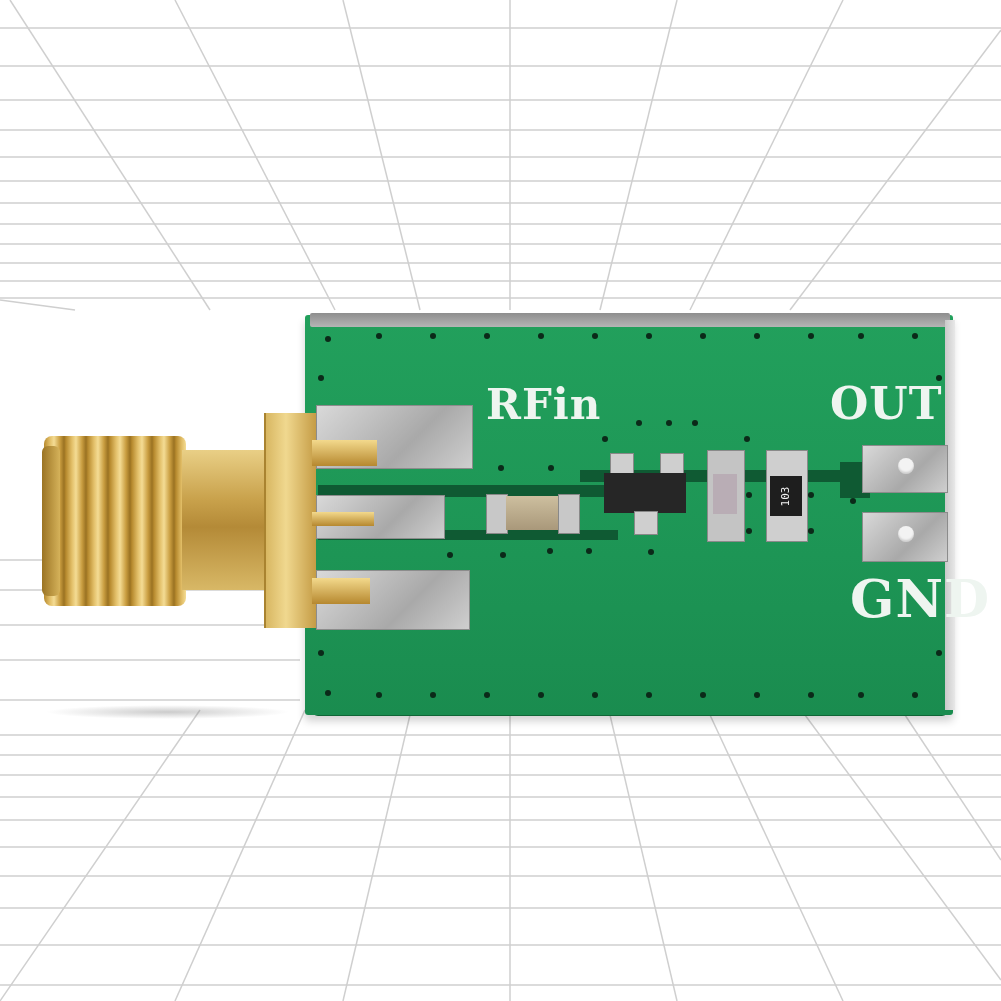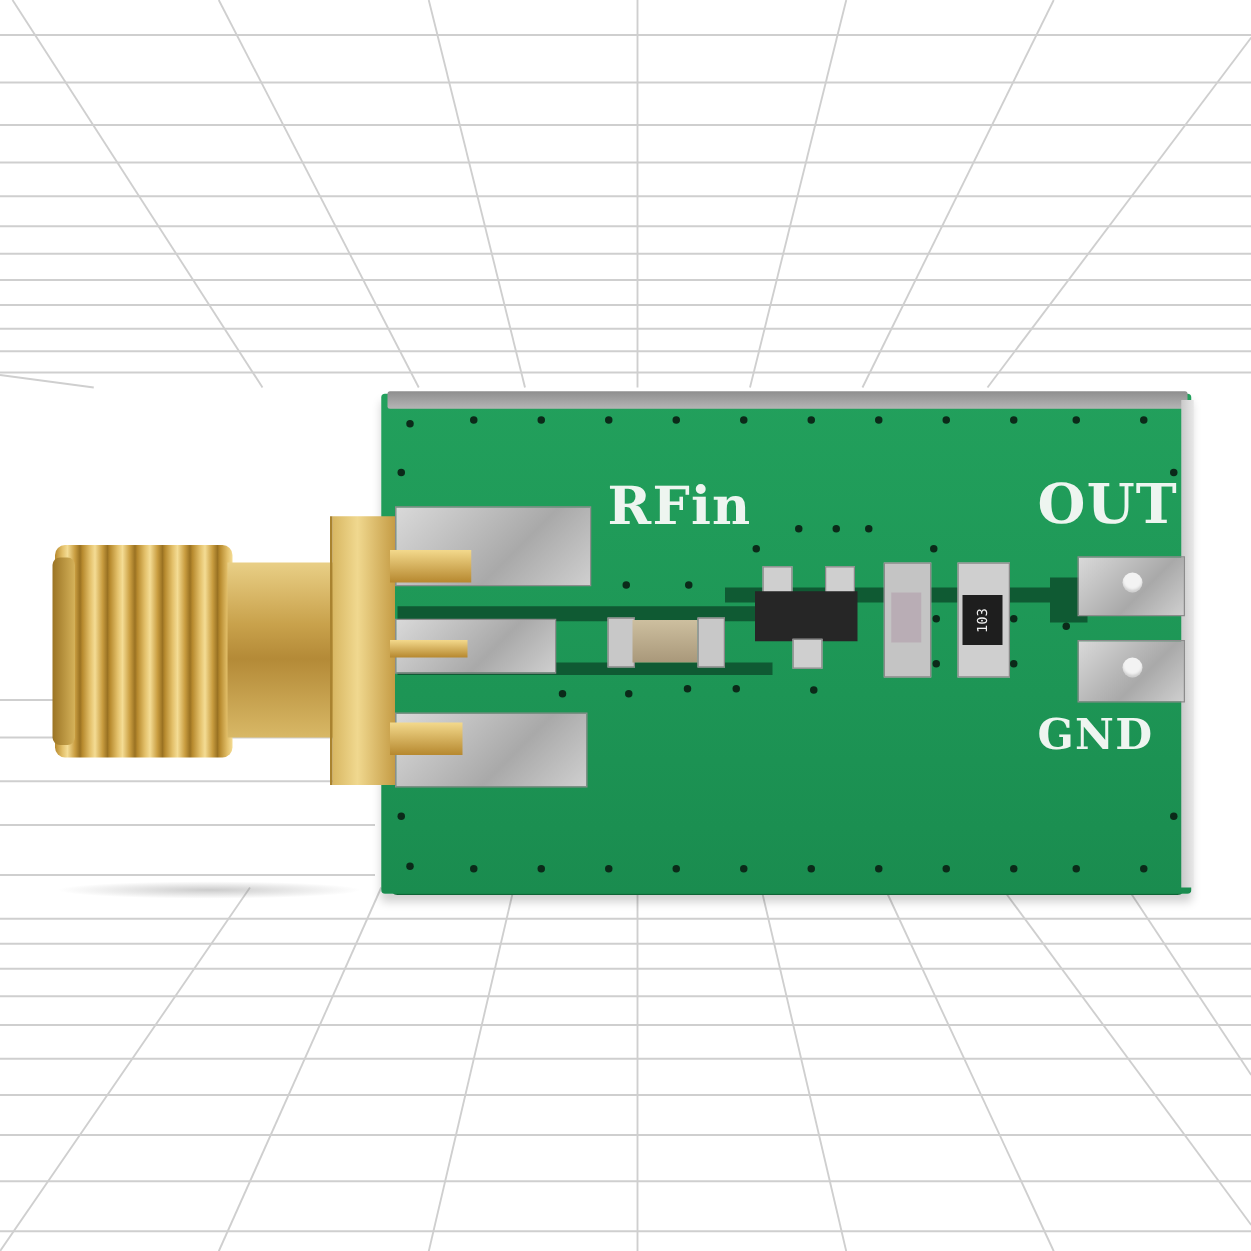--- a/index.html
+++ b/index.html
@@ -196,21 +196,21 @@
 <div class="via" style="left:808px;top:492px;"></div>
 <div class="via" style="left:808px;top:528px;"></div>
 <div class="via" style="left:850px;top:498px;"></div>
 <div class="via" style="left:318px;top:375px;"></div>
 <div class="via" style="left:318px;top:650px;"></div>
 <div class="via" style="left:936px;top:375px;"></div>
 <div class="via" style="left:936px;top:650px;"></div>
 
 <div class="silk" style="left:486px;top:380px;font-size:42px;">RFin</div>
 <div class="silk" style="left:830px;top:378px;font-size:44px;">OUT</div>
-<div class="silk" style="left:830px;top:568px;font-size:34px;">GND</div>
+<div class="silk" style="left:850px;top:568px;font-size:52px;">GND</div>
 
 <div class="pad" style="left:316px;top:405px;width:155px;height:62px;"></div>
 <div class="pad" style="left:316px;top:495px;width:127px;height:42px;"></div>
 <div class="pad" style="left:316px;top:570px;width:152px;height:58px;"></div>
 
 <div class="smd" style="left:486px;top:494px;width:92px;height:38px;">
   <div style="position:absolute;left:0;top:0;width:20px;height:38px;background:#c8c8c8;border:1px solid #888;"></div>
   <div style="position:absolute;left:20px;top:2px;width:52px;height:34px;background:linear-gradient(180deg,#cdbf9f,#a9987a);"></div>
   <div style="position:absolute;left:72px;top:0;width:20px;height:38px;background:#c8c8c8;border:1px solid #888;"></div>
 </div>

